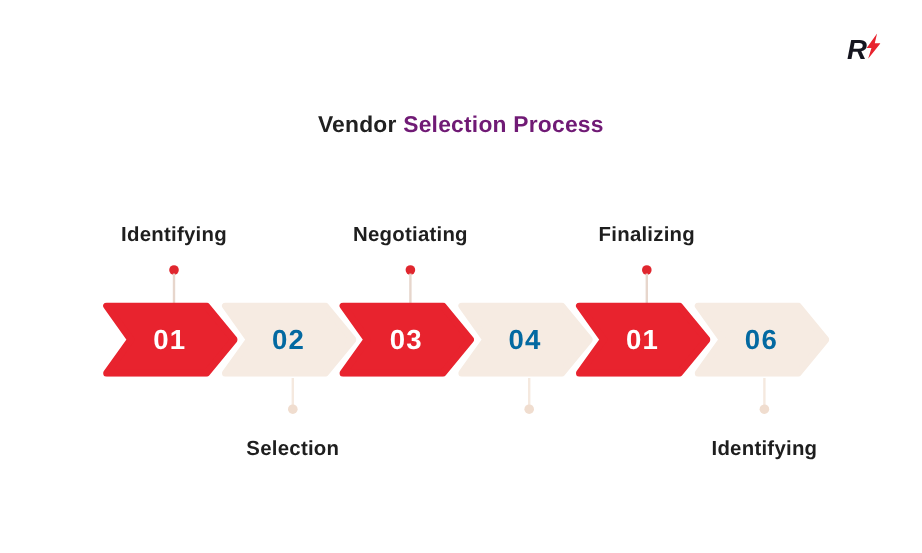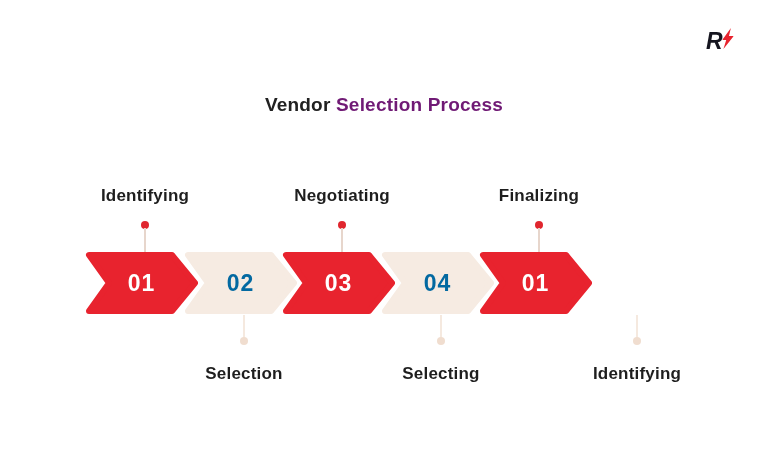--- a/index.html
+++ b/index.html
@@ -103,31 +103,36 @@
         <polygon points="4,3 87,3 110,31 87,59 4,59 24,31" fill="currentColor" stroke="currentColor" stroke-width="6" stroke-linejoin="round"></polygon>
       </svg>
     <span class="num on-beige">04</span>
   </div>
   <div class="step" style="left:479px">
     <svg class="chevron red" width="113" height="62" viewBox="0 0 113 62">
         <polygon points="4,3 87,3 110,31 87,59 4,59 24,31" fill="currentColor" stroke="currentColor" stroke-width="6" stroke-linejoin="round"></polygon>
       </svg>
     <span class="num on-red">01</span>
   </div>
+  <div class="step" style="left:578px">
+    <svg class="chevron beige" width="113" height="62" viewBox="0 0 113 62">
+        <polygon points="4,3 87,3 110,31 87,59 4,59 24,31" fill="currentColor" stroke="currentColor" stroke-width="6" stroke-linejoin="round"></polygon>
+      </svg>
+    <span class="num on-beige">06</span>
+  </div>
 
   <div class="conn-bot" style="left:244px">
       <span class="line"></span>
       <span class="dot"></span>
     </div>
   <div class="conn-bot" style="left:441px">
       <span class="line"></span>
       <span class="dot"></span>
     </div>
   <div class="conn-bot" style="left:637px">
       <span class="line"></span>
       <span class="dot"></span>
     </div>
 
   <div class="step-label bottom" style="left:244px">Selection</div>
-  <div class="step-label bottom" style="left:441px">Selecting</div>
   <div class="step-label bottom" style="left:637px">Identifying</div>
 
 </div>
 
 </body></html>

